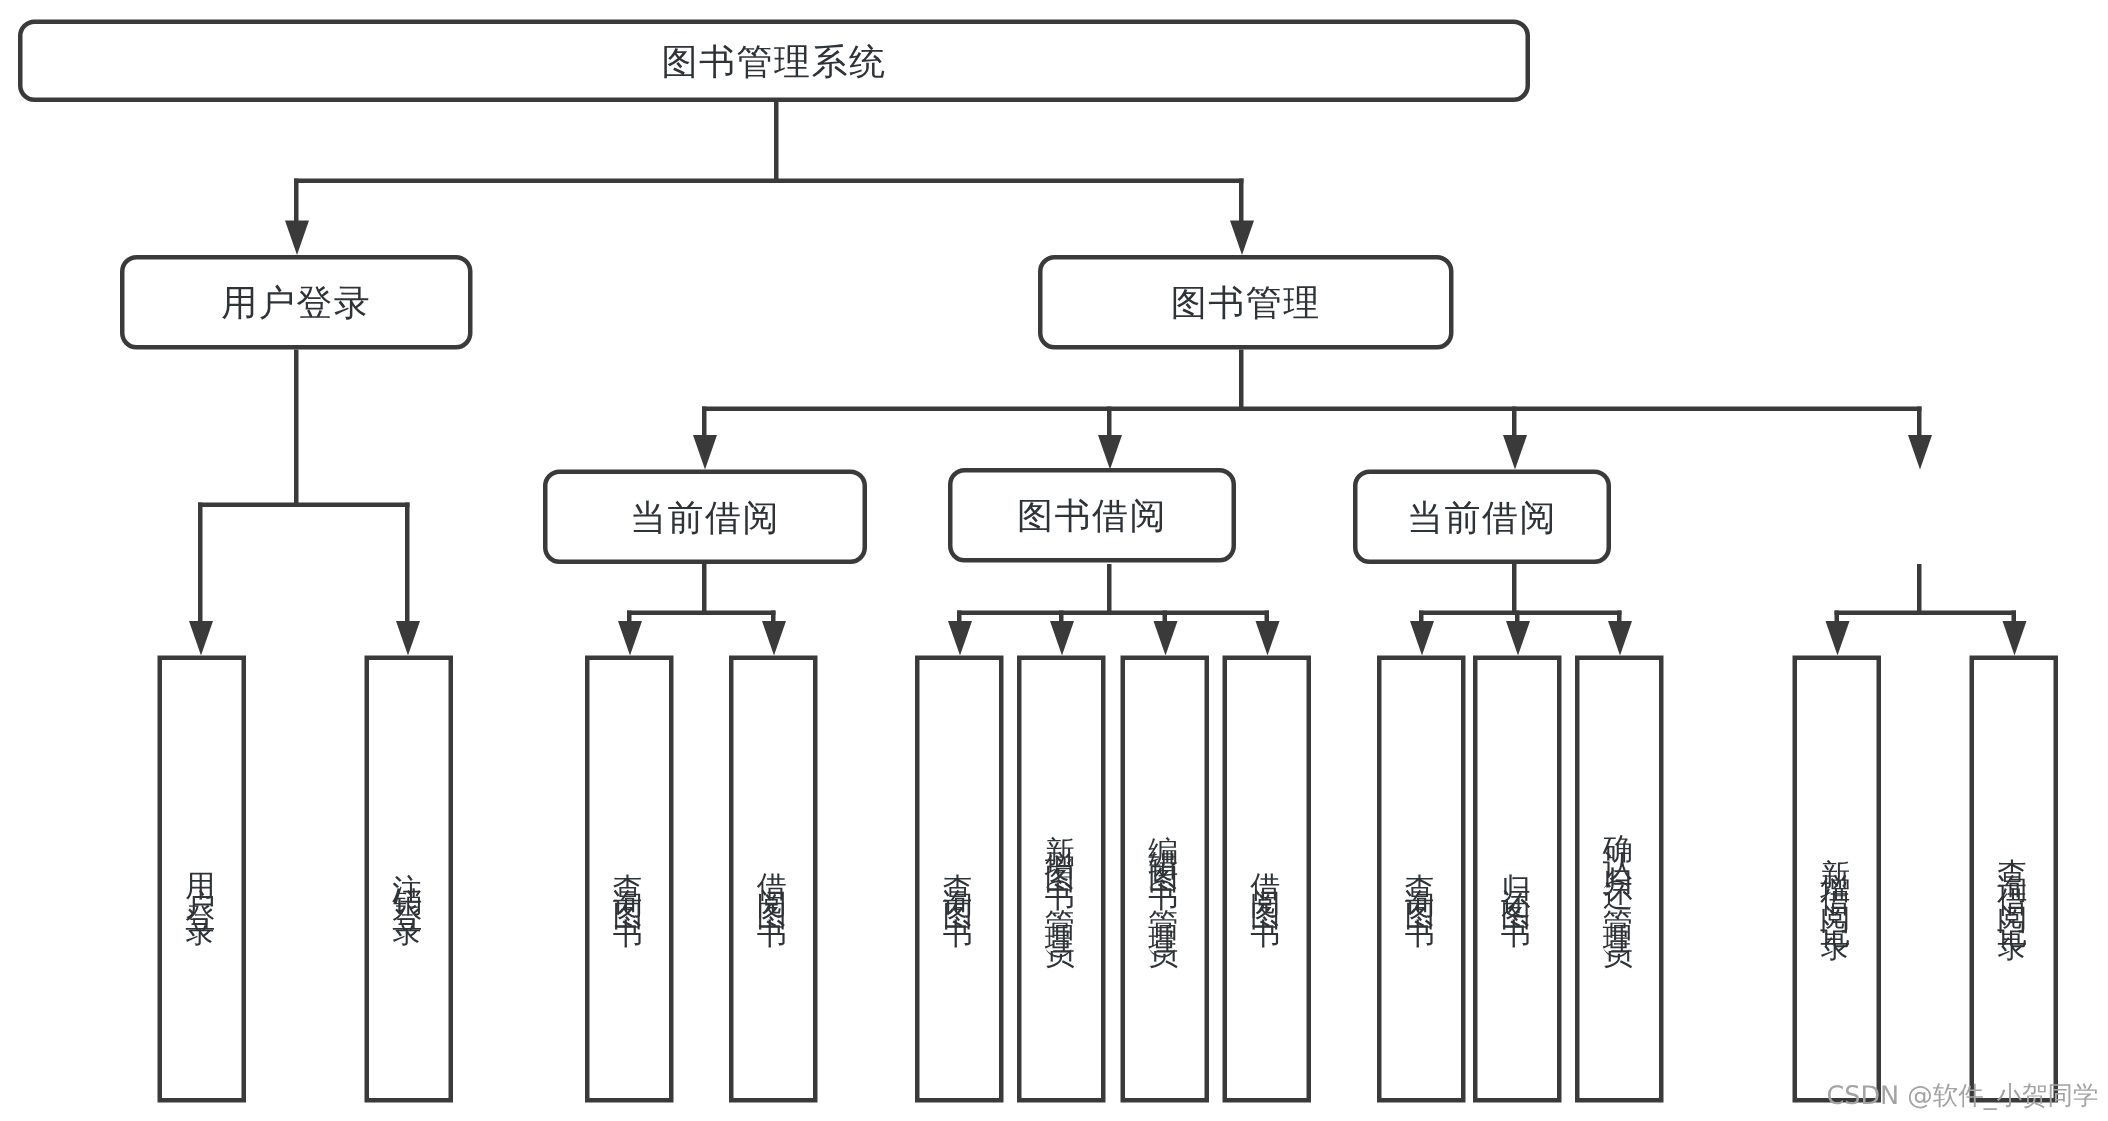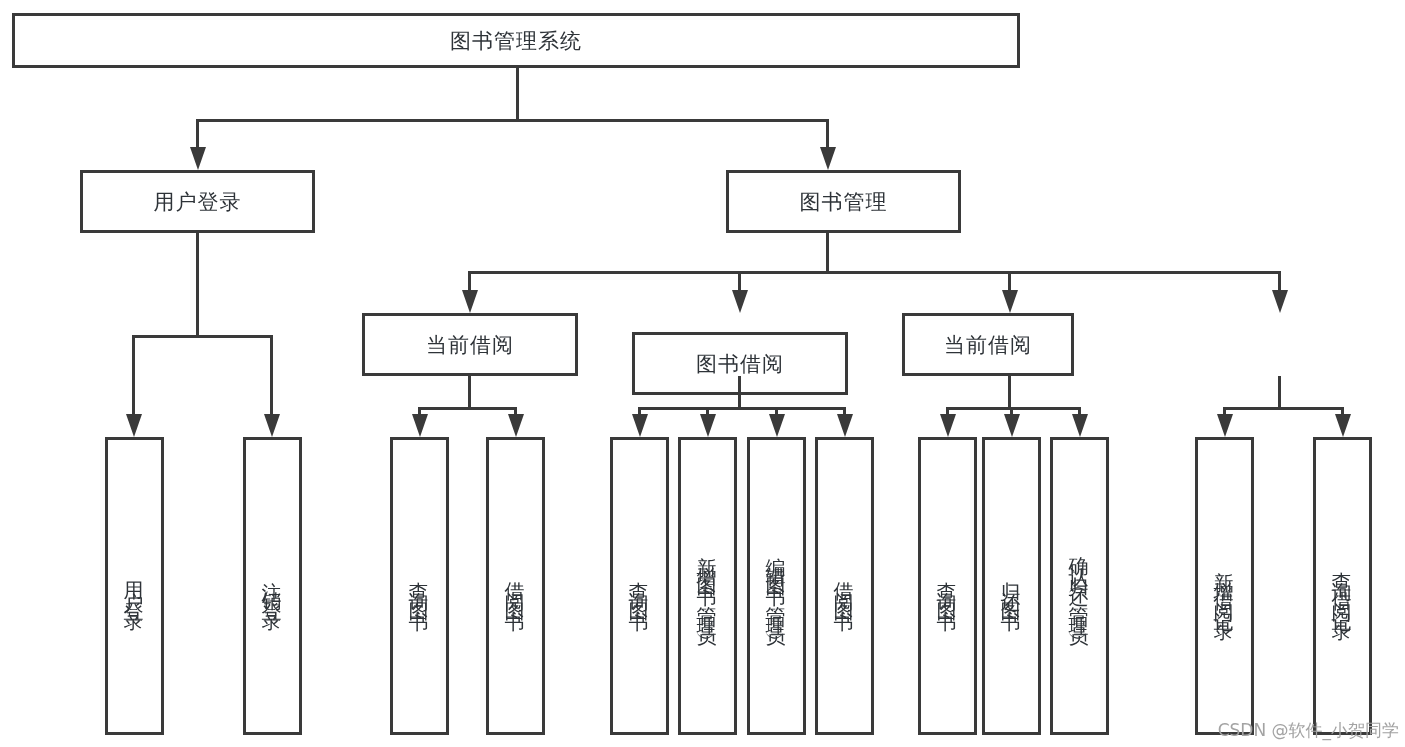--- a/index.html
+++ b/index.html
@@ -7,21 +7,21 @@
     position:relative;width:1405px;height:747px;overflow:hidden;
     background:var(--background,#fff);
     font-family:"DejaVu Sans","Liberation Sans",sans-serif;
   }
   .box{
     position:absolute;box-sizing:border-box;
     border:3px solid var(--line,#3a3a3a);
     background:#fff;color:var(--text,#2e3338);
     display:flex;align-items:center;justify-content:center;
   }
-  .hbox{font-size:21px;letter-spacing:1px;}
+  .hbox{font-size:24px;letter-spacing:1px;border-radius:11px;}
   .vbox{
     writing-mode:vertical-rl;
     font-size:20px;letter-spacing:10px;
   }
   .hl,.vl{position:absolute;background:var(--line,#3a3a3a);}
   .hl{height:3px;}
   .vl{width:3px;}
   .ar{
     position:absolute;width:0;height:0;
     border-left:8px solid transparent;
@@ -42,42 +42,42 @@
   <div class="box hbox" style="left:12px;top:13px;width:1008px;height:55px">图书管理系统</div>
 
   <div class="vl" style="left:516px;top:68px;height:54px"></div>
   <div class="hl" style="left:196px;top:119px;width:633px"></div>
   <div class="vl" style="left:196px;top:119px;height:30px"></div>
   <div class="vl" style="left:826px;top:119px;height:30px"></div>
   <div class="ar" style="left:190px;top:147px"></div>
   <div class="ar" style="left:820px;top:147px"></div>
 
   <div class="box hbox" style="left:80px;top:170px;width:235px;height:63px">用户登录</div>
-  <div class="box hbox" style="left:726px;top:170px;width:235px;height:63px">图书管理</div>
+  <div class="box hbox" style="left:692px;top:170px;width:277px;height:63px">图书管理</div>
 
   <div class="vl" style="left:196px;top:233px;height:104px"></div>
   <div class="hl" style="left:132px;top:335px;width:141px"></div>
   <div class="vl" style="left:132px;top:335px;height:81px"></div>
   <div class="vl" style="left:270px;top:335px;height:81px"></div>
   <div class="ar" style="left:126px;top:414px"></div>
   <div class="ar" style="left:264px;top:414px"></div>
 
   <div class="vl" style="left:826px;top:233px;height:40px"></div>
   <div class="hl" style="left:468px;top:271px;width:813px"></div>
   <div class="vl" style="left:468px;top:271px;height:22px"></div>
   <div class="vl" style="left:738px;top:271px;height:22px"></div>
   <div class="vl" style="left:1008px;top:271px;height:22px"></div>
   <div class="vl" style="left:1278px;top:271px;height:22px"></div>
   <div class="ar" style="left:462px;top:290px"></div>
   <div class="ar" style="left:732px;top:290px"></div>
   <div class="ar" style="left:1002px;top:290px"></div>
   <div class="ar" style="left:1272px;top:290px"></div>
 
   <div class="box hbox" style="left:362px;top:313px;width:216px;height:63px">当前借阅</div>
-  <div class="box hbox" style="left:632px;top:332px;width:216px;height:63px">图书借阅</div>
+  <div class="box hbox" style="left:632px;top:312px;width:192px;height:63px">图书借阅</div>
   <div class="box hbox" style="left:902px;top:313px;width:172px;height:63px">当前借阅</div>
 
   <div class="vl" style="left:468px;top:376px;height:33px"></div>
   <div class="vl" style="left:738px;top:376px;height:33px"></div>
   <div class="vl" style="left:1008px;top:376px;height:33px"></div>
   <div class="vl" style="left:1278px;top:376px;height:33px"></div>
 
   <div class="hl" style="left:418px;top:407px;width:99px"></div>
   <div class="vl" style="left:418px;top:407px;height:10px"></div>
   <div class="vl" style="left:514px;top:407px;height:10px"></div>

